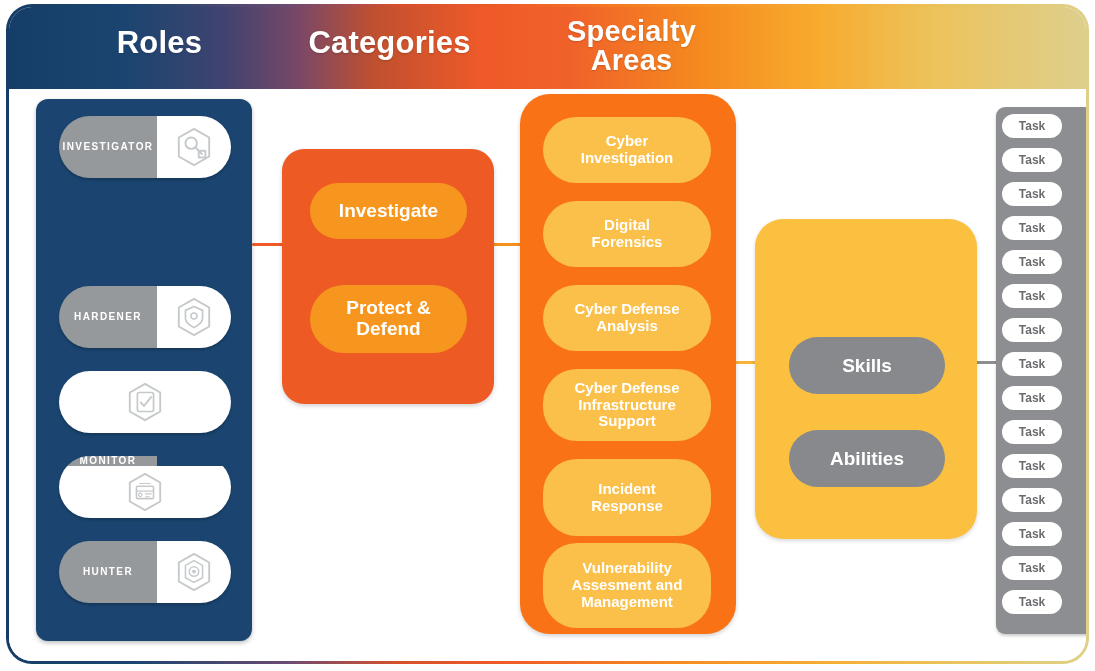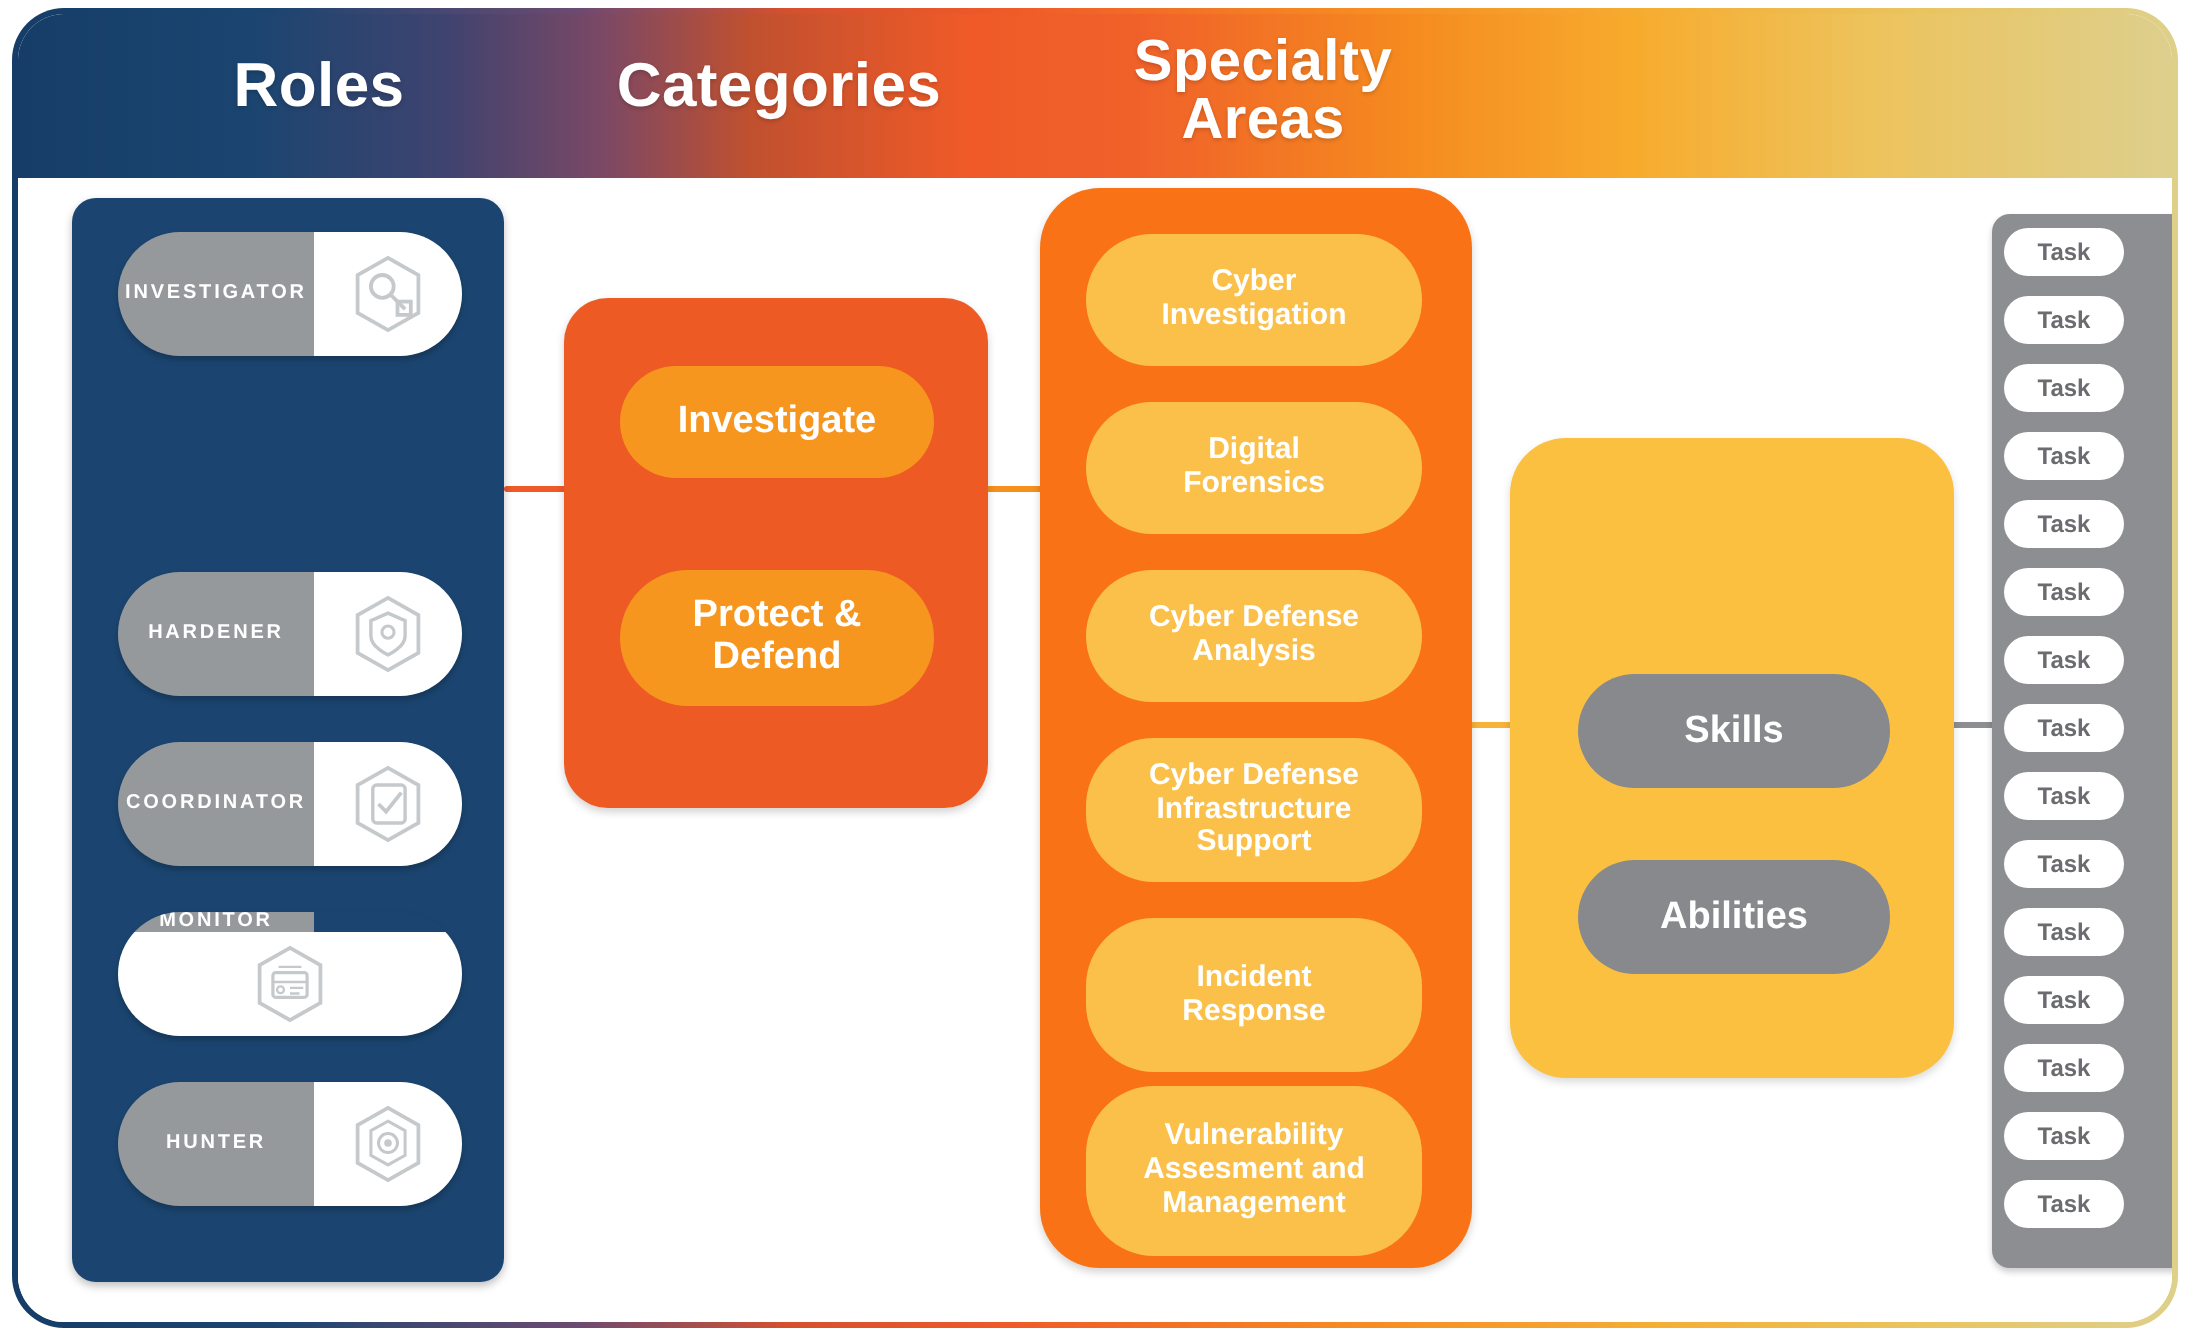--- a/index.html
+++ b/index.html
@@ -176,23 +176,20 @@
         <div class="role-right">
           <svg class="hex-ic" viewBox="0 0 40 42">
             <polygon points="20,2 36,11 36,31 20,40 4,31 4,11" fill="none" stroke="#c6c9cb" stroke-width="2"></polygon>
             <path d="M20 10 L29 14 V22 C29 28 20 32 20 32 C20 32 11 28 11 22 V14 Z" fill="none" stroke="#c6c9cb" stroke-width="1.8"></path>
             <circle cx="20" cy="20" r="3.2" fill="none" stroke="#c6c9cb" stroke-width="1.6"></circle>
           </svg>
         </div>
       </div>
 
       <div class="role-pill" style="top:272px;">
-        <div class="role-left">
-          <span class="role-label">COORDINATOR</span>
-        </div>
         <div class="role-right">
           <svg class="hex-ic" viewBox="0 0 40 42">
             <polygon points="20,2 36,11 36,31 20,40 4,31 4,11" fill="none" stroke="#c6c9cb" stroke-width="2"></polygon>
             <rect x="12" y="11" width="17" height="20" rx="2" fill="none" stroke="#c6c9cb" stroke-width="1.8"></rect>
             <polyline points="15,21 19,25 27,15" fill="none" stroke="#c6c9cb" stroke-width="2"></polyline>
           </svg>
         </div>
       </div>
 
       <div class="role-pill" style="top:357px;flex-direction:column;">

